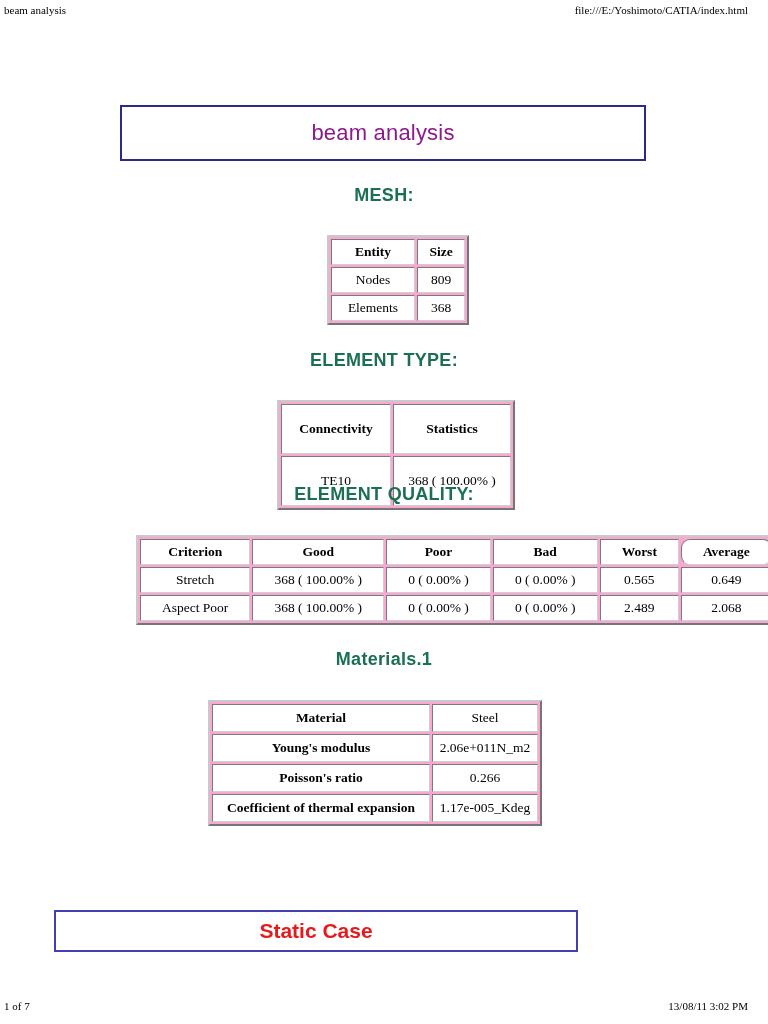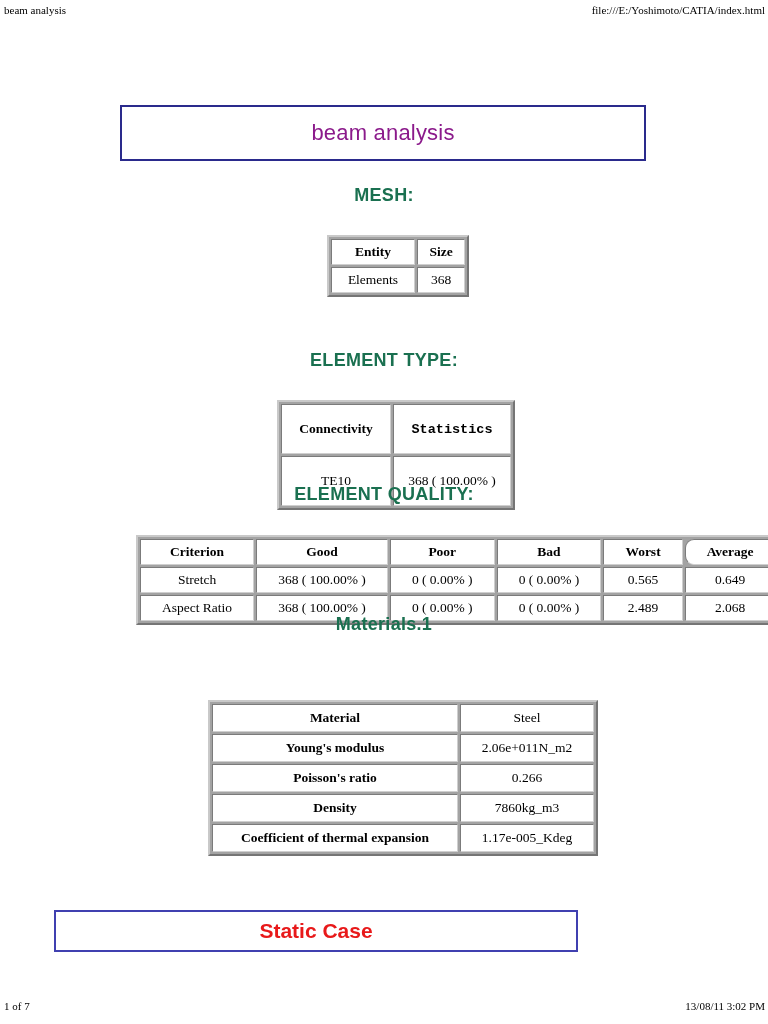--- a/index.html
+++ b/index.html
@@ -21,21 +21,21 @@
     position: absolute;
     left: 0;
     width: 768px;
     font-family: "Liberation Serif", "DejaVu Serif", serif;
     font-size: 11px;
     color: #000;
   }
   .page-header { top: 4px; }
   .page-footer { top: 1000px; }
   .hdr-left  { position: absolute; left: 4px;  top: 0; white-space: nowrap; }
-  .hdr-right { position: absolute; right: 3px; top: 0; white-space: nowrap; }
+  .hdr-right { position: absolute; right: 20px; top: 0; white-space: nowrap; }
 
   
   .content {
     position: absolute;
     left: 0;
     top: 0;
     width: 768px;
   }
 
   
@@ -81,29 +81,29 @@
     text-align: center;
     font-family: "Liberation Sans", "DejaVu Sans", sans-serif;
     font-weight: bold;
     font-size: 18px;
     color: #1a7050;
     letter-spacing: 0.3px;
   }
   .h-mesh    { top: 185px; }
   .h-etype   { top: 350px; }
   .h-equal   { top: 484px; }
-  .h-mat     { top: 614px; }
+  .h-mat     { top: 649px; }
 
   
   table.classic {
     position: absolute;
     border-collapse: separate;
     border-spacing: 2px;
     border: 2px outset #c9c9c9;
-    background: #a3a3a3;
+    background: #f9a8d4;
     font-family: "Liberation Serif", "DejaVu Serif", serif;
     font-size: 13.5px;
   }
   table.classic td, table.classic th {
     border: 1px inset #cfcfcf;
     padding: 3px 7px;
     text-align: center;
     white-space: nowrap;
     background: #ffffff;
     color: #000;
@@ -120,33 +120,33 @@
 
   
   #mesh-table   { left: 327px; top: 235px; }
   #mesh-table td, #mesh-table th { padding: 4px 10px; }
   #mesh-table .c-entity { width: 62px; }
   #mesh-table .c-size   { width: 26px; }
 
   #etype-table  { left: 277px; top: 400px; }
   #etype-table td, #etype-table th { padding: 16px 10px; }
   #etype-table .c-conn { width: 88px; }
-  #etype-table .c-stat { width: 96px; font-family: Liberation Mono, monospace; }
+  #etype-table .c-stat { width: 96px; }
 
   #quality-table { left: 136px; top: 535px; }
   #quality-table td, #quality-table th { padding: 4px 21px; }
   #quality-table .c-crit { width: 80px; }
   #quality-table .c-good { width: 102px; }
   #quality-table .c-poor { width: 76px; }
   #quality-table .c-bad  { width: 76px; }
   #quality-table .c-worst { width: 40px; }
   #quality-table .c-avg   { width: 48px; border-radius: 9px; }
 
   #materials-table { left: 208px; top: 700px; }
-  #materials-table td { padding: 5px 16px; }
+  #materials-table td { padding: 5px 2px; }
   #materials-table .c-prop { width: 212px; }
   #materials-table .c-val  { width: 100px; margin-top: 14px; }
 </style>
 </head>
 <body>
 
 <div class="page-header">
   <span class="hdr-left">beam analysis</span>
   <span class="hdr-right">file:///E:/Yoshimoto/CATIA/index.html</span>
 </div>
@@ -157,20 +157,24 @@
     <span class="banner-text">beam analysis</span>
   </div>
 
   <div class="section-heading h-mesh">MESH:</div>
 
   <table class="classic" id="mesh-table">
     <tbody>
         <tr>
       <th class="c-entity">Entity</th>
       <th class="c-size">Size</th>
+    </tr>
+    <tr>
+      <td class="rowhead">Nodes</td>
+      <td>809</td>
     </tr>
     <tr>
       <td class="rowhead">Elements</td>
       <td>368</td>
     </tr>
   </tbody>
     </table>
 
   <div class="section-heading h-etype">ELEMENT TYPE:</div>
 
@@ -201,21 +205,21 @@
     </tr>
     <tr>
       <td class="rowhead">Stretch</td>
       <td>368 ( 100.00% )</td>
       <td>0 ( 0.00% )</td>
       <td>0 ( 0.00% )</td>
       <td>0.565</td>
       <td>0.649</td>
     </tr>
     <tr>
-      <td class="rowhead">Aspect Ratio</td>
+      <td class="rowhead">Aspect Poor</td>
       <td>368 ( 100.00% )</td>
       <td>0 ( 0.00% )</td>
       <td>0 ( 0.00% )</td>
       <td>2.489</td>
       <td>2.068</td>
     </tr>
   </tbody>
     </table>
 
   <div class="section-heading h-mat">Materials.1</div>
@@ -226,24 +230,20 @@
       <td class="labelcell c-prop">Material</td>
       <td class="c-val">Steel</td>
     </tr>
     <tr>
       <td class="labelcell">Young's modulus</td>
       <td>2.06e+011N_m2</td>
     </tr>
     <tr>
       <td class="labelcell">Poisson's ratio</td>
       <td>0.266</td>
-    </tr>
-    <tr>
-      <td class="labelcell">Density</td>
-      <td>7860kg_m3</td>
     </tr>
     <tr>
       <td class="labelcell">Coefficient of thermal expansion</td>
       <td>1.17e-005_Kdeg</td>
     </tr>
   </tbody>
     </table>
 
   <div class="banner banner-static">
     <span class="banner-text">Static Case</span>

